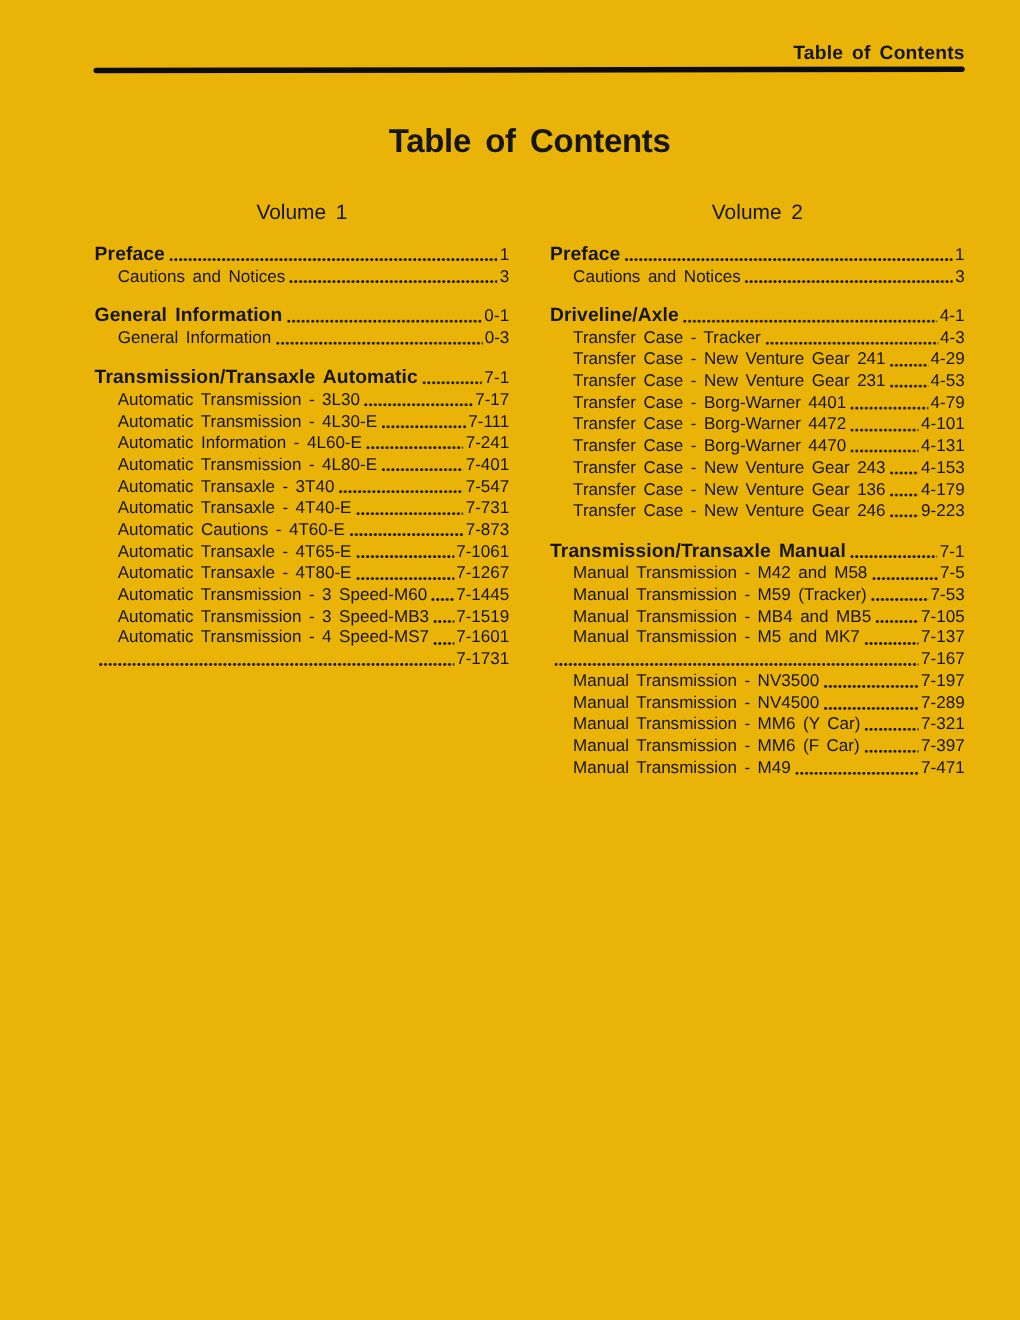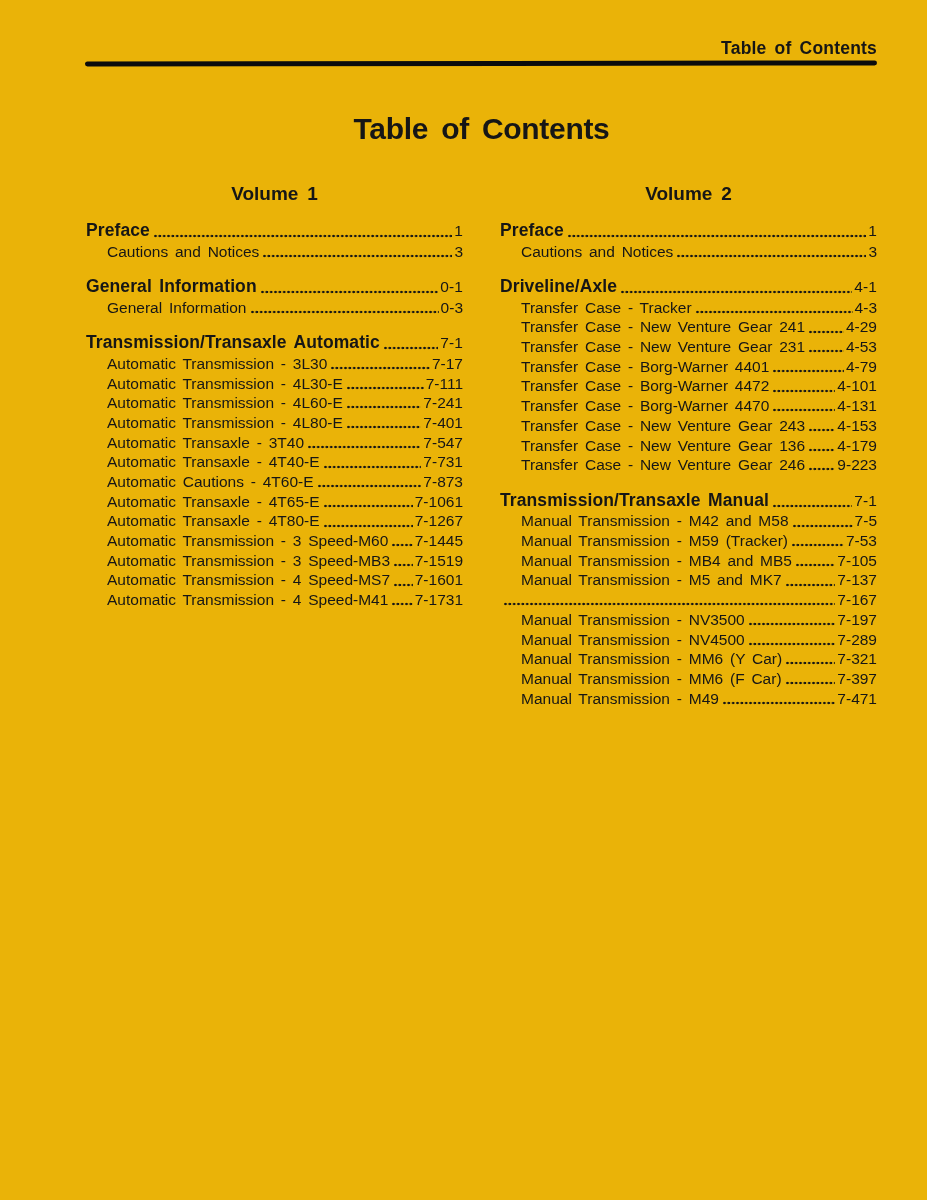--- a/index.html
+++ b/index.html
@@ -63,21 +63,21 @@
     width: 791px;
     display: flex;
     justify-content: space-between;
   }
   .toc-column { width: 377px; }
 
   .volume-heading {
     margin: 0 0 7px 0;
     text-align: center;
     font-size: 19px;
-    font-weight: 700;
+    font-weight: 400;
     word-spacing: 3.5px;
   }
 
   .toc-row {
     display: flex;
     align-items: baseline;
     height: 19.7px;
     line-height: 19.7px;
     font-size: 15.5px;
     word-spacing: 2.5px;
@@ -157,21 +157,21 @@
     <span class="entry-label">Automatic Transmission - 3L30</span>
     <span class="leader"></span>
     <span class="page-num">7-17</span>
   </div>
           <div class="toc-row sub">
     <span class="entry-label">Automatic Transmission - 4L30-E</span>
     <span class="leader"></span>
     <span class="page-num">7-111</span>
   </div>
           <div class="toc-row sub">
-    <span class="entry-label">Automatic Transmission - 4L60-E</span>
+    <span class="entry-label">Automatic Information - 4L60-E</span>
     <span class="leader"></span>
     <span class="page-num">7-241</span>
   </div>
           <div class="toc-row sub">
     <span class="entry-label">Automatic Transmission - 4L80-E</span>
     <span class="leader"></span>
     <span class="page-num">7-401</span>
   </div>
           <div class="toc-row sub">
     <span class="entry-label">Automatic Transaxle - 3T40</span>
@@ -207,21 +207,20 @@
     <span class="entry-label">Automatic Transmission - 3 Speed-MB3</span>
     <span class="leader"></span>
     <span class="page-num">7-1519</span>
   </div>
           <div class="toc-row sub">
     <span class="entry-label">Automatic Transmission - 4 Speed-MS7</span>
     <span class="leader"></span>
     <span class="page-num">7-1601</span>
   </div>
           <div class="toc-row sub">
-    <span class="entry-label">Automatic Transmission - 4 Speed-M41</span>
     <span class="leader"></span>
     <span class="page-num">7-1731</span>
   </div>
         </div>
     </section>
 
     <section class="toc-column">
       <h2 class="volume-heading">Volume 2</h2>
       <div class="entries">
           <div class="toc-row section">

